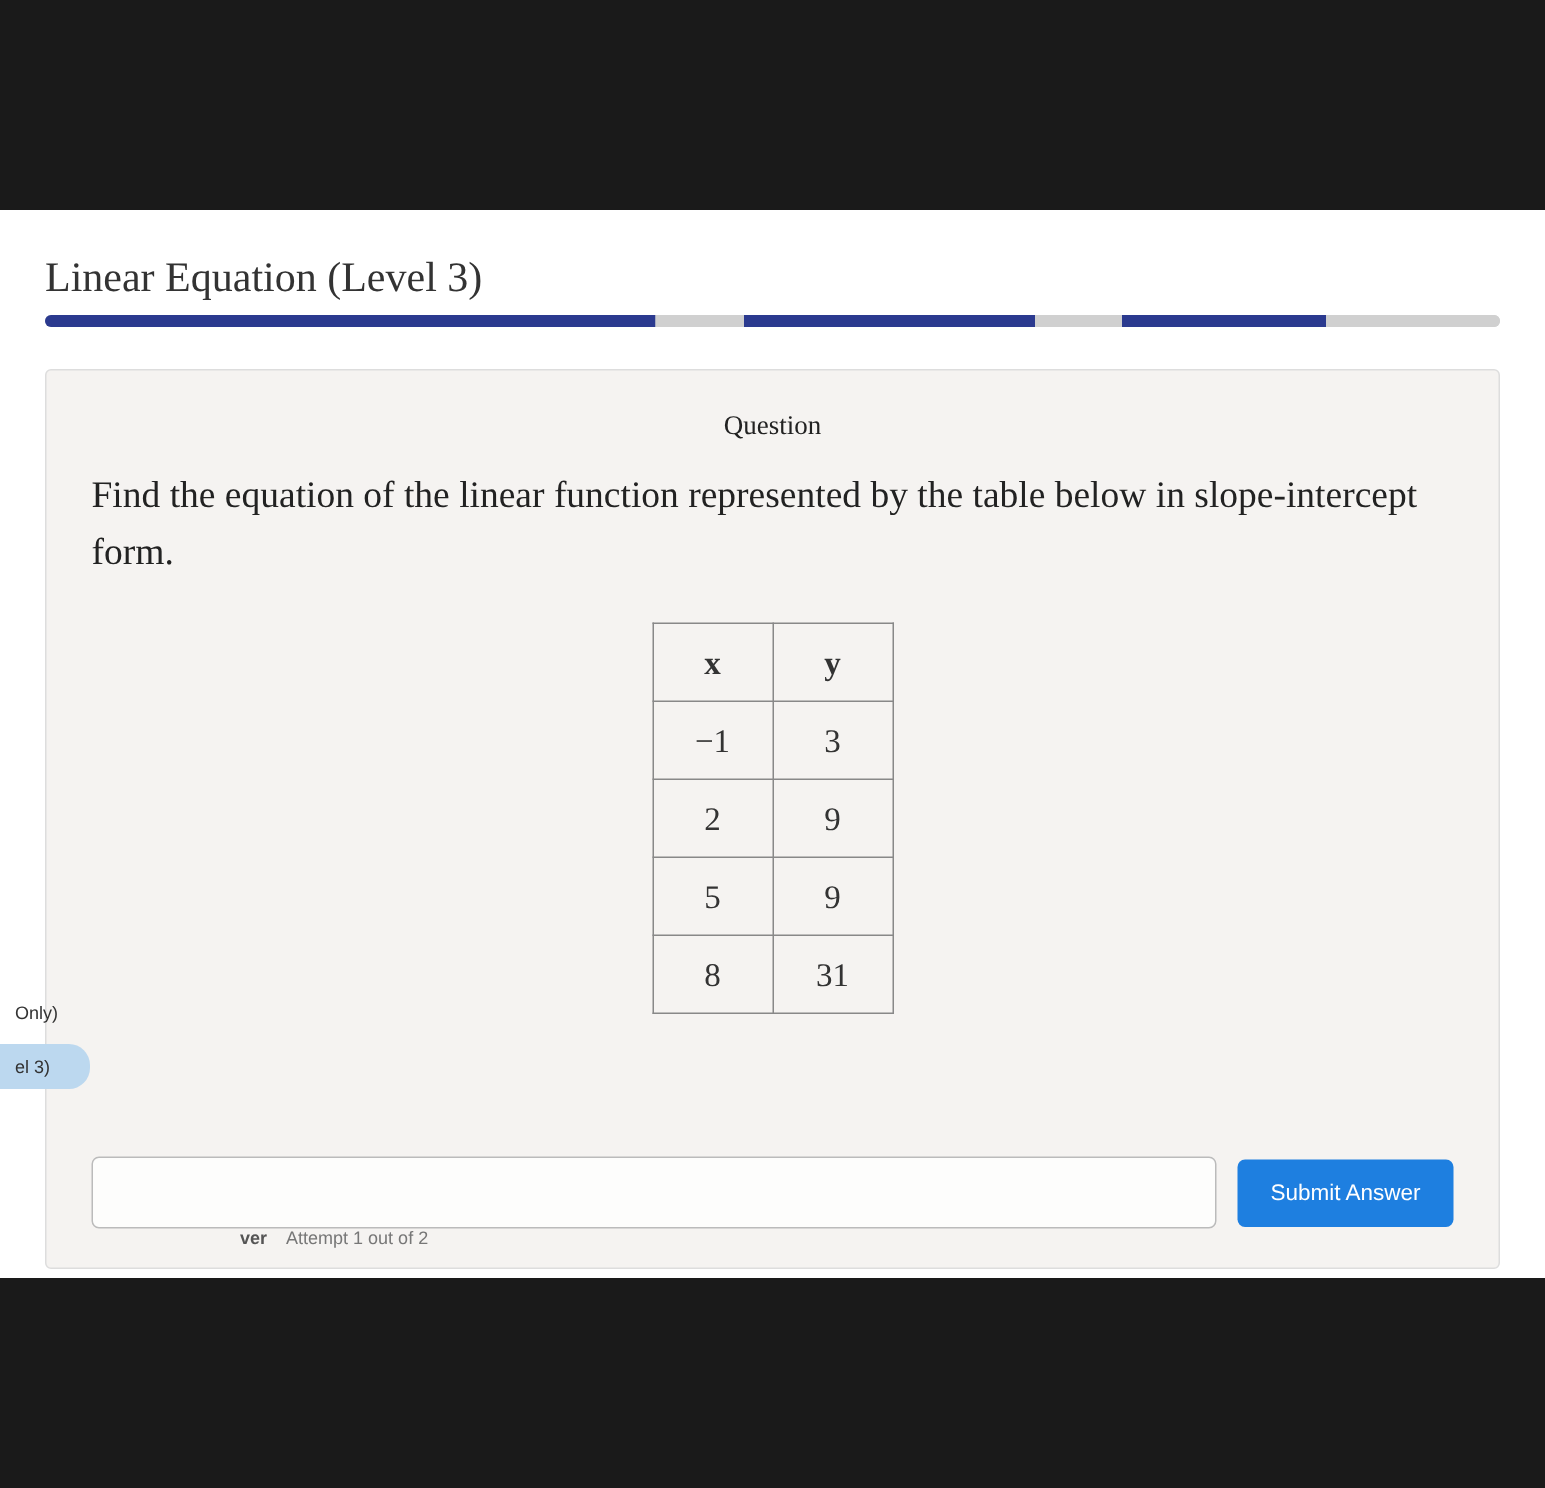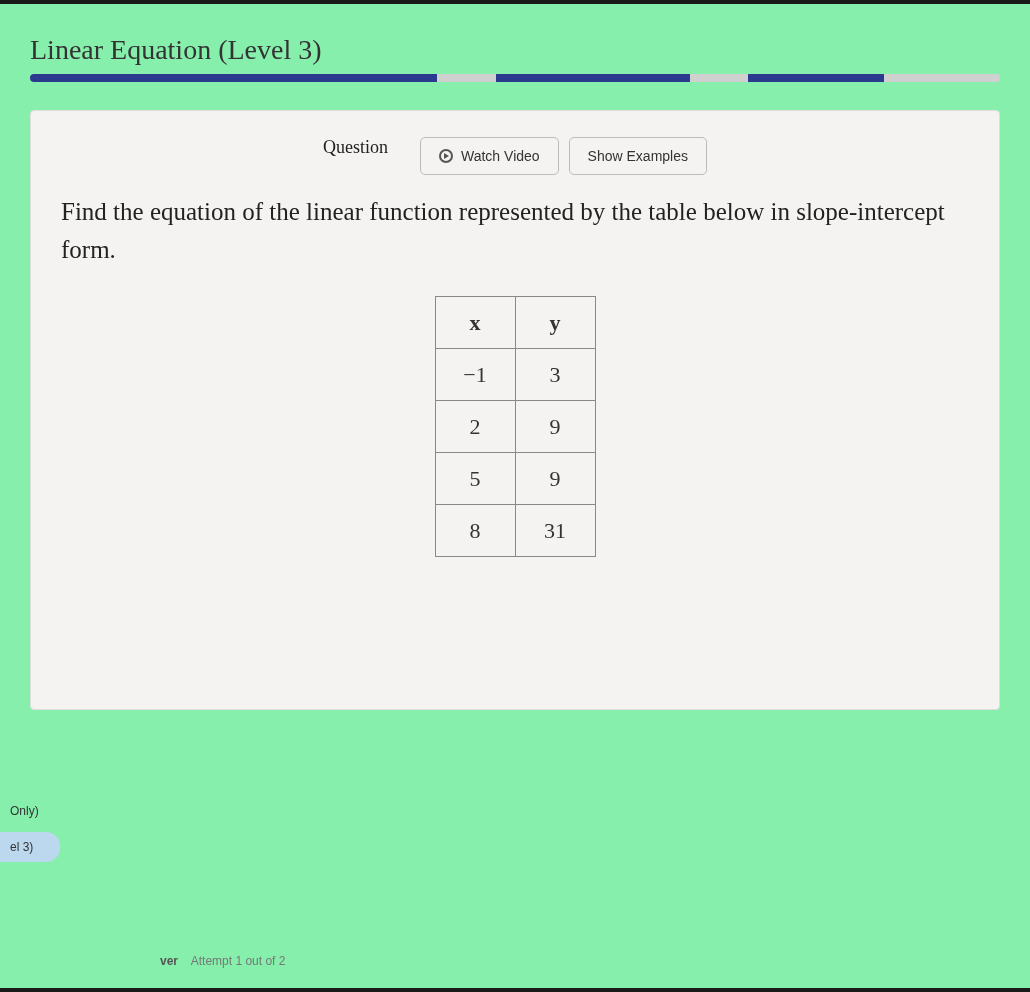--- a/index.html
+++ b/index.html
@@ -6,22 +6,22 @@
   html, body { width: 1030px; height: 992px; overflow: hidden; }
   body {
     font-family: Georgia, 'Times New Roman', serif;
     background: #1a1a1a;
     display: flex;
     align-items: center;
     justify-content: center;
   }
   .screen {
     width: 1030px;
-    height: 984px;
-    background: #86efac;
+    height: 712px;
+    background: #ffffff;
     position: relative;
     padding: 20px 30px;
     color: #333;
   }
   .title {
     font-size: 28px;
     font-weight: 400;
     color: #333;
     margin: 10px 0 8px 0;
   }
@@ -175,29 +175,20 @@
     <div class="seg done" style="width:20%"></div>
     <div class="seg gap" style="width:6%"></div>
     <div class="seg done" style="width:14%"></div>
     <div class="seg gap" style="width:12%"></div>
   </div>
 
   <div class="card">
 
     <div class="card-head">
       <div class="q-label">Question</div>
-      <div class="btn-row">
-        <button class="btn">
-          <span class="circ"></span>
-          <span>Watch Video</span>
-        </button>
-        <button class="btn">
-          <span>Show Examples</span>
-        </button>
-      </div>
     </div>
 
     <p class="prompt">Find the equation of the linear function represented by the table below in slope-intercept form.</p>
 
     <div class="tbl-wrap">
       <table class="data">
         <tbody>
             <tr>
           <th>x</th>
           <th>y</th>
@@ -215,20 +206,24 @@
           <td>9</td>
         </tr>
         <tr>
           <td>8</td>
           <td>31</td>
         </tr>
       </tbody>
         </table>
     </div>
 
+    <div class="answer-row">
+      <input class="answer-input" type="text" placeholder="" style="">
+      <button class="submit">Submit Answer</button>
+    </div>
 
   </div>
 
   <div class="sidebar-frag">
     <div class="side-pill plain">Only)</div>
     <div class="side-pill active">el 3)</div>
   </div>
 
   <div class="footer">
     <span class="ver">ver</span>

